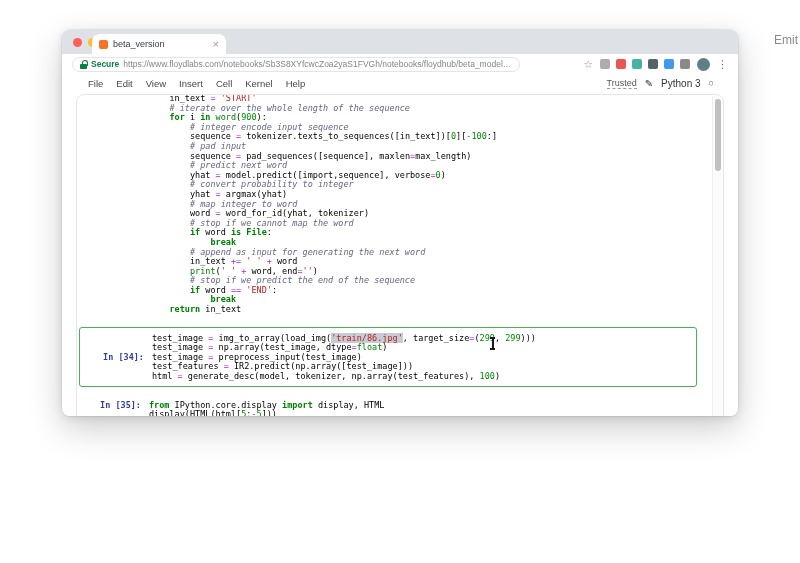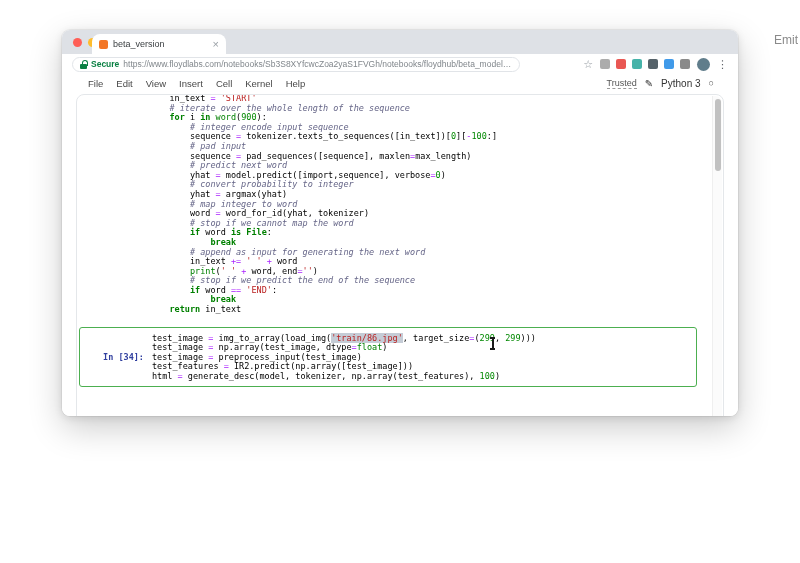--- a/index.html
+++ b/index.html
@@ -192,20 +192,26 @@
           </div>
           <div class="cell selected">
             <div class="prompt">In [34]:</div>
             <pre class="code"><span class="tk-p">test_image </span><span class="tk-o">=</span><span class="tk-p"> img_to_array(load_img(</span><span class="tk-s tk-hl">'train/86.jpg'</span><span class="tk-p">, target_size</span><span class="tk-o">=</span><span class="tk-p">(</span><span class="tk-n">299</span><span class="tk-p">, </span><span class="tk-n">299</span><span class="tk-p">)))</span>
 <span class="tk-p">test_image </span><span class="tk-o">=</span><span class="tk-p"> np.array(test_image, dtype</span><span class="tk-o">=</span><span class="tk-b">float</span><span class="tk-p">)</span>
 <span class="tk-p">test_image </span><span class="tk-o">=</span><span class="tk-p"> preprocess_input(test_image)</span>
 <span class="tk-p">test_features </span><span class="tk-o">=</span><span class="tk-p"> IR2.predict(np.array([test_image]))</span>
 <span class="tk-p">html </span><span class="tk-o">=</span><span class="tk-p"> generate_desc(model, tokenizer, np.array(test_features), </span><span class="tk-n">100</span><span class="tk-p">)</span>
 </pre>
           </div>
+          <div class="cell">
+            <div class="prompt">In [35]:</div>
+            <pre class="code"><span class="tk-k">from</span><span class="tk-p"> IPython.core.display </span><span class="tk-k">import</span><span class="tk-p"> display, HTML</span>
+<span class="tk-p">display(HTML(html[</span><span class="tk-n">5</span><span class="tk-p">:</span><span class="tk-o">-</span><span class="tk-n">5</span><span class="tk-p">]))</span>
+</pre>
+          </div>
         </div>
       <div class="scrollbar">
         <div class="scroll-thumb"></div>
       </div>
     </div>
   </div>
 </div>
 
 <div class="ibeam">
     <div class="stem"></div>

